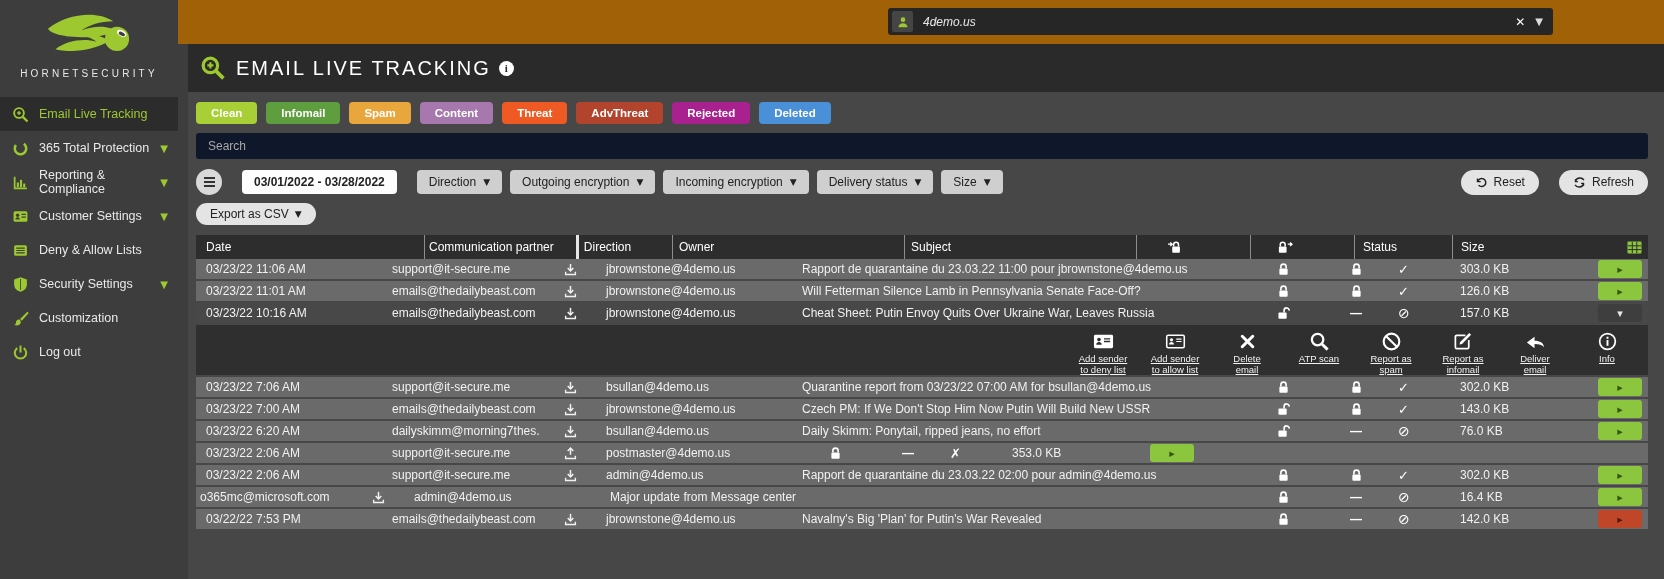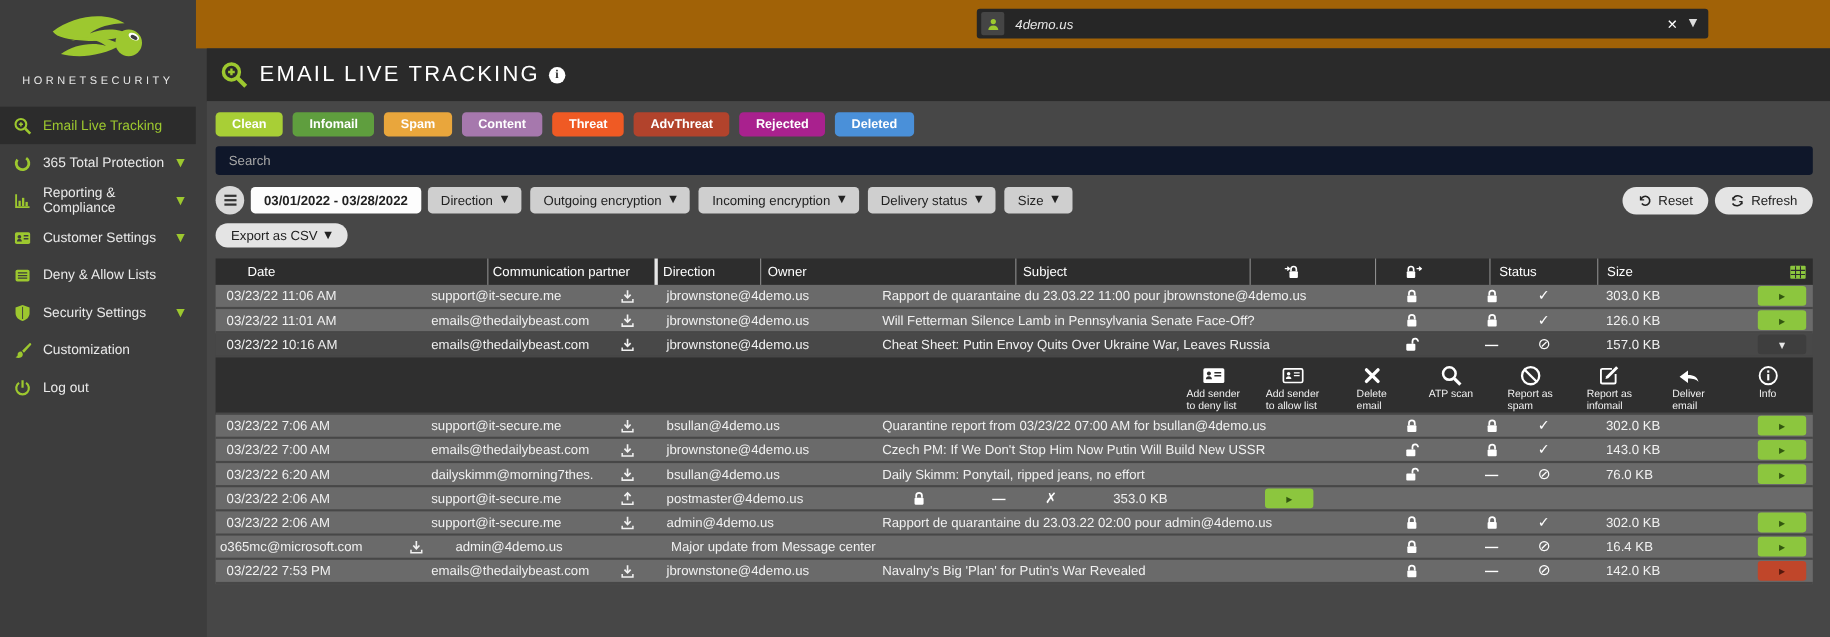--- a/index.html
+++ b/index.html
@@ -40,39 +40,39 @@
   .content { position:absolute; left:188px; top:92px; width:1476px; height:487px; background:#474747; padding:10px 16px 0 8px; }
 
   .chiprow { display:flex; gap:9px; height:22px; margin-bottom:9px; }
   .chip { border:none; border-radius:4px; color:#fff; font-size:11.5px; font-weight:bold; padding:0 15px; height:22px;
     cursor:pointer; font-family:inherit; }
 
   .searchbar { width:100%; height:26px; background:#0f172a; border:none; border-radius:3px; color:#eee;
     font-size:12px; padding:0 12px; font-family:inherit; margin-bottom:10px; display:block; }
   .searchbar::placeholder { color:#a8a8a8; }
 
-  .toolbar { display:flex; align-items:center; gap:6px; height:26px; margin-bottom:8px; }
+  .toolbar { display:flex; align-items:center; gap:20px; height:26px; margin-bottom:8px; }
   .round-btn { width:26px; height:26px; border-radius:50%; background:#d9d9d9; border:none; display:flex; flex-direction:column;
     align-items:center; justify-content:center; gap:2.5px; cursor:pointer; }
   .round-btn i { display:block; width:11px; height:1.6px; background:#333; }
   .tbtn { height:24px; border:none; border-radius:4px; background:#cfcfcf; color:#222; font-size:12px; padding:0 12px;
     cursor:pointer; font-family:inherit; display:flex; align-items:center; gap:7px; }
   .tbtn .caret { font-family:"DejaVu Sans",sans-serif; font-size:9px; }
   .tbtn.date { background:#fdfdfd; font-weight:bold; }
   .pill { height:25px; border:none; border-radius:13px; background:#e4e4e4; color:#222; font-size:12px; padding:0 14px;
     cursor:pointer; font-family:inherit; display:flex; align-items:center; gap:6px; }
   .pill svg { width:13px; height:13px; }
   .spacer { margin-left:auto; }
 
   .exportrow { height:22px; margin-bottom:10px; }
   .pill.export { height:22px; }
 
   
   .table { width:100%; }
-  .thead { display:flex; background:#2d2d2d; height:24px; color:#fff; font-size:12px; align-items:center;padding-left:19px; }
+  .thead { display:flex; background:#2d2d2d; height:24px; color:#fff; font-size:12px; align-items:center; }
   .th { line-height:24px; white-space:nowrap; overflow:hidden; position:relative; height:24px; display:flex; align-items:center; }
   .sep-l { border-left:1px solid #8d8d8d;margin-left:36px; }
   .sep-thick { border-left:3px solid #e6e6e6; }
   .col-date { width:192px; padding-left:10px; }
   .col-partner { width:152px; padding-left:4px; }
   .col-dir { width:60px; justify-content:center; text-align:center; }
   .col-owner { width:196px; padding-left:6px; }
   .col-subject { flex:1; padding-left:6px; }
   .col-lock1 { width:78px; justify-content:center; }
   .col-lock2 { width:68px; justify-content:center; }
@@ -105,21 +105,21 @@
   .rowbtn.act-red { background:#c0462a; color:rgba(40,5,0,.7); }
   .rowbtn.act-green::before, .rowbtn.act-red::before { content:"▸"; }
   .rowbtn.act-expanded { background:#3e3e3e; color:#e8e8e8; }
   .rowbtn.act-expanded::before { content:"▾"; }
 
   
   .action-panel { display:flex; justify-content:flex-end; gap:10px; background:#2f2f2f; height:52px;
     padding:6px 10px 0 0; border-bottom:2px solid #474747; }
   .action-item { width:62px; display:flex; flex-direction:column; align-items:center; cursor:pointer; color:#fff; }
   .action-item svg { width:21px; height:21px; margin-bottom:2px; }
-  .alabel { font-size:9.5px; line-height:10.5px; text-align:left; color:#f2f2f2; }
+  .alabel { font-size:9.5px; line-height:10.5px; text-align:center; color:#f2f2f2;text-decoration:underline; }
 </style>
 </head>
 <body>
 
 <div class="app">
 
   <aside class="sidebar">
     <div class="logo">
       <svg viewBox="0 0 100 60">
         <g fill="#9dc82f">

